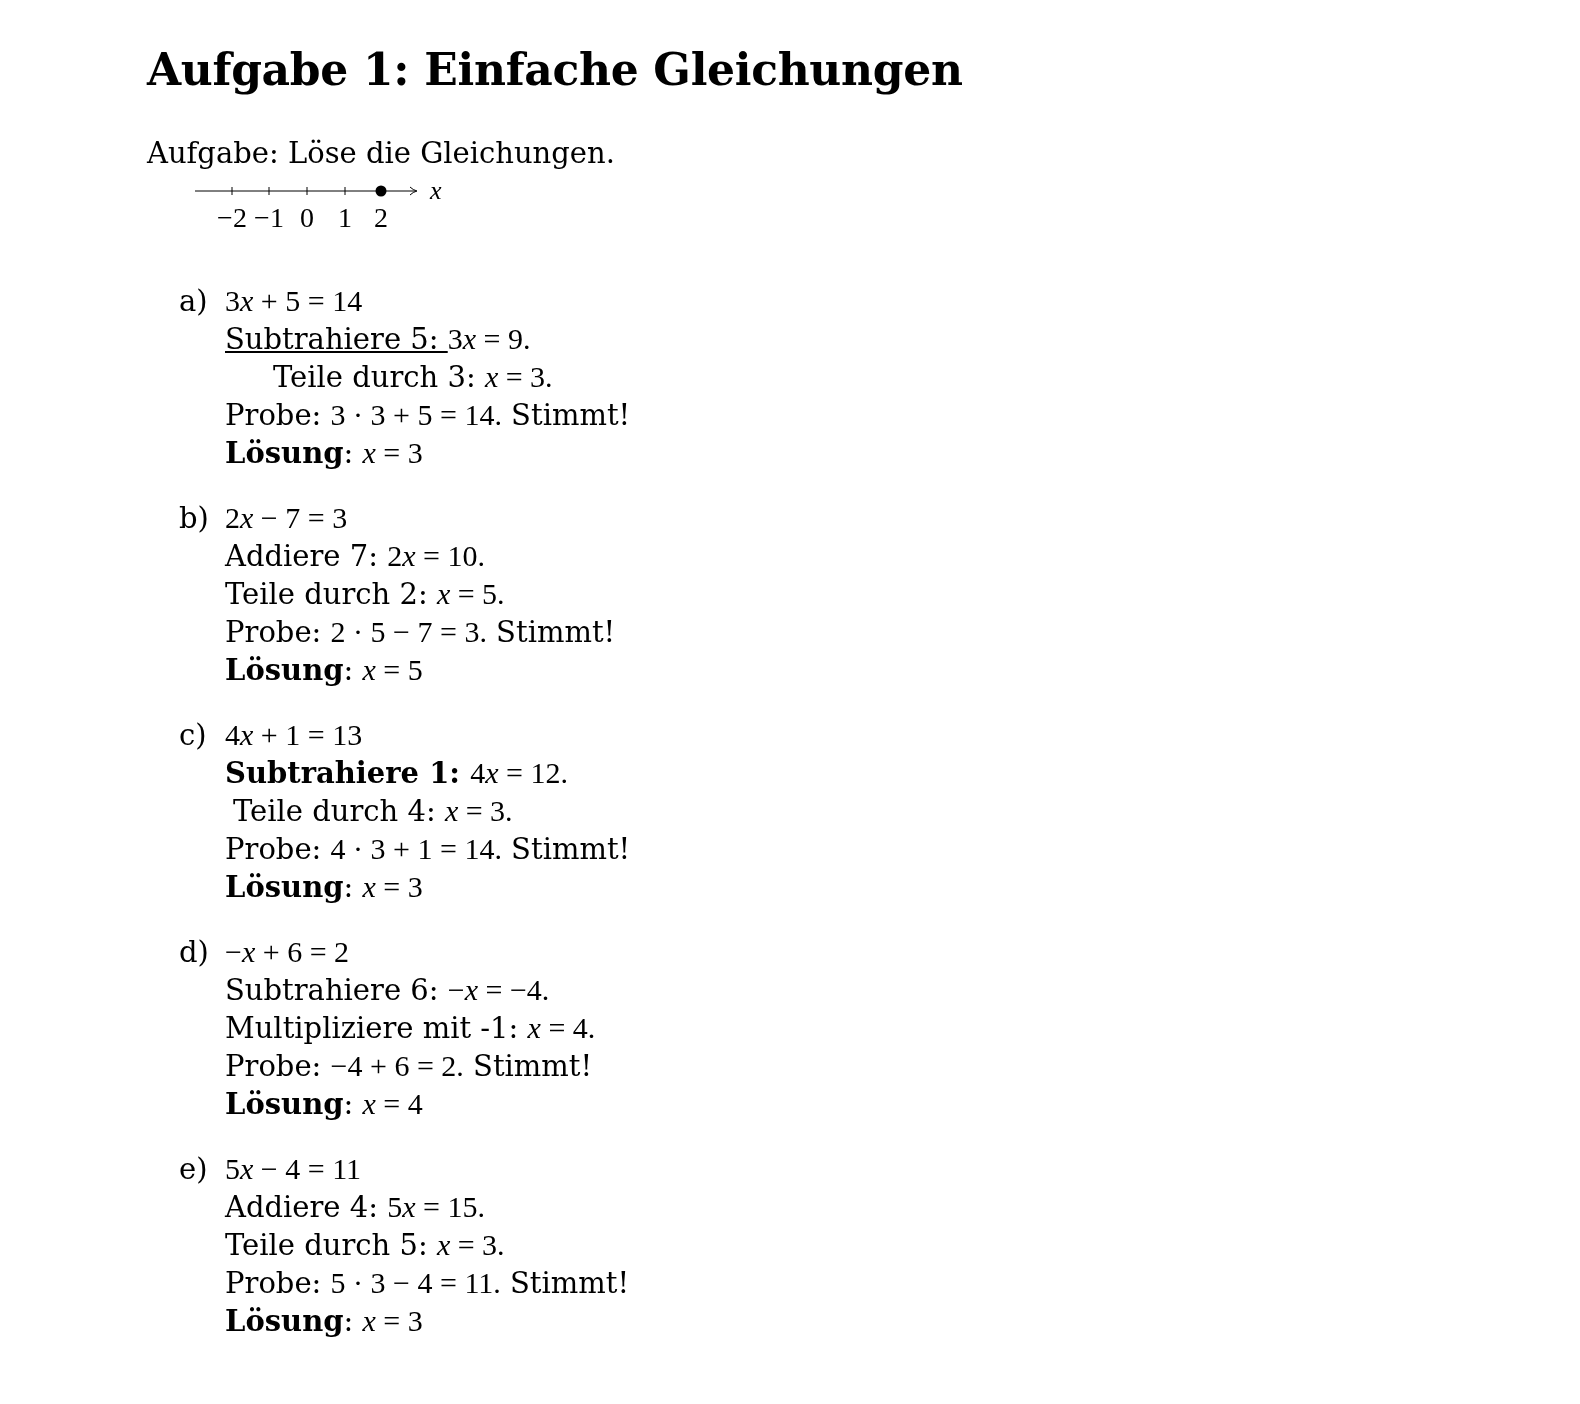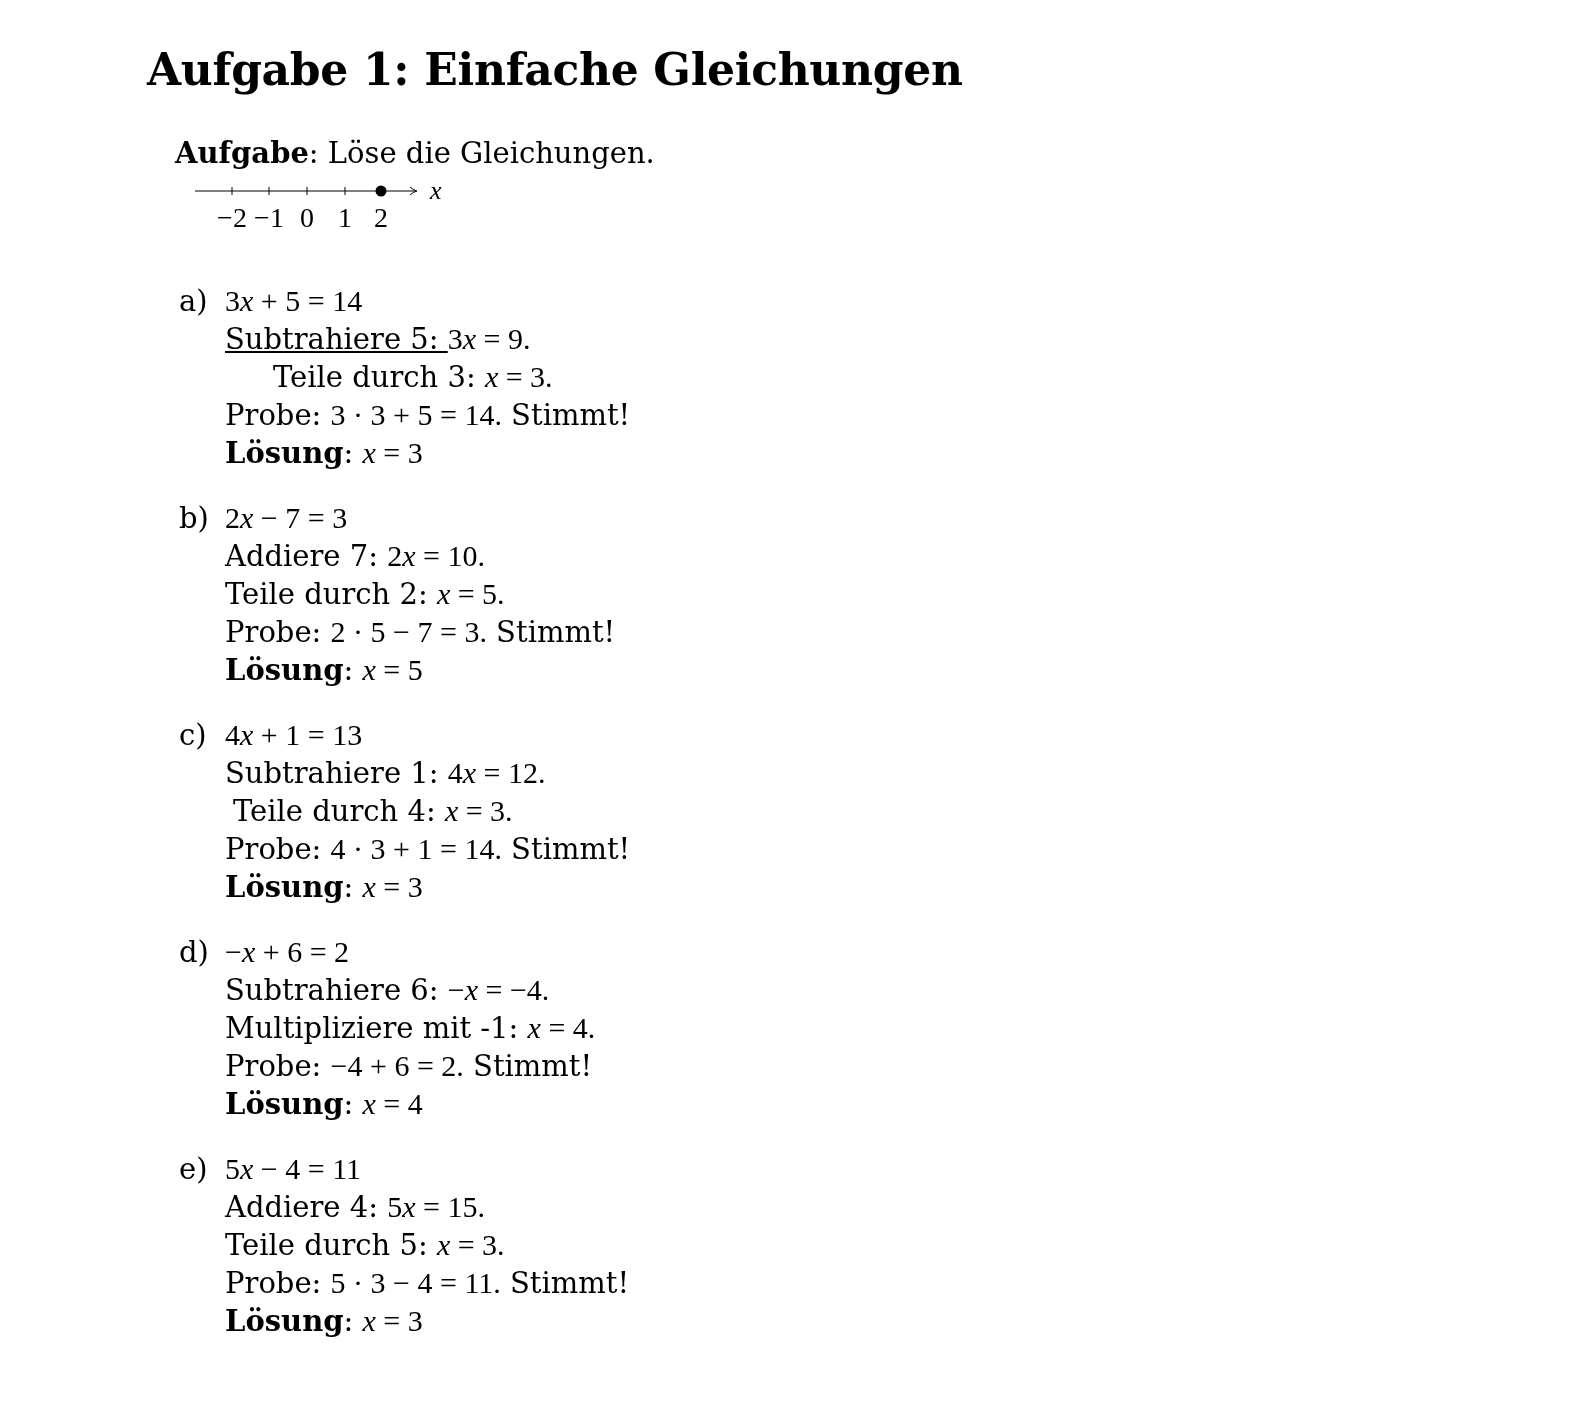--- a/index.html
+++ b/index.html
@@ -33,21 +33,21 @@
     line-height: 60px;
   }
   .task-intro {
     position: absolute;
     left: 0;
     top: 134px;
     font-size: 29px;
     line-height: 38px;
     white-space: nowrap;
   }
-  .task-intro b { font-weight: bold; margin-left: 28px; }
+  .task-intro b { font-weight: normal; }
 
   .numberline {
     position: absolute;
     left: 40px;
     top: 176px;
     width: 280px;
     height: 60px;
   }
   .math {
     font-family: "Liberation Serif", "DejaVu Serif", serif;
@@ -134,21 +134,21 @@
           </div>
       <div class="ex-line"><b>Lösung</b>: <span class="math"><i>x</i> = 5</span></div>
     </div>
   </div>
 
   <div class="exercise">
     <span class="ex-label">c)</span>
     <div class="ex-body">
       <div class="ex-line"><span class="math">4<i>x</i> + 1 = 13</span></div>
       <div class="steps">
-            <div class="ex-line"><span style="white-space: pre;">Subtrahiere 1: </span><span class="math">4<i>x</i> = 12.</span></div>
+            <div class="ex-line"><span style="white-space: pre; font-weight: bold;">Subtrahiere 1: </span><span class="math">4<i>x</i> = 12.</span></div>
             <div class="ex-line"><span style="white-space: pre; margin-left: 8px;">Teile durch 4: </span><span class="math"><i>x</i> = 3.</span></div>
             <div class="ex-line"><span style="white-space: pre;">Probe: </span><span class="math">4 · 3 + 1 = 14.</span><span style="white-space: pre;"> Stimmt!</span></div>
           </div>
       <div class="ex-line"><b>Lösung</b>: <span class="math"><i>x</i> = 3</span></div>
     </div>
   </div>
 
   <div class="exercise">
     <span class="ex-label">d)</span>
     <div class="ex-body">

